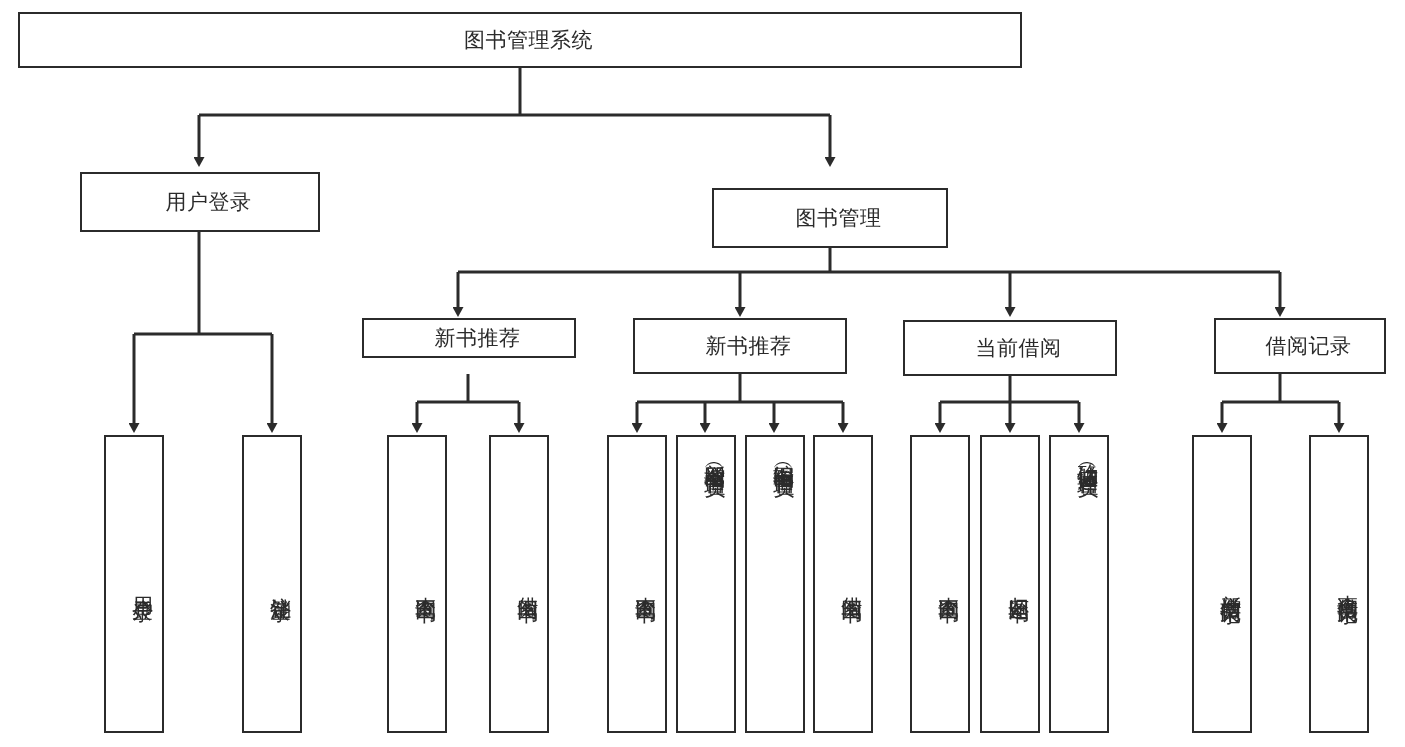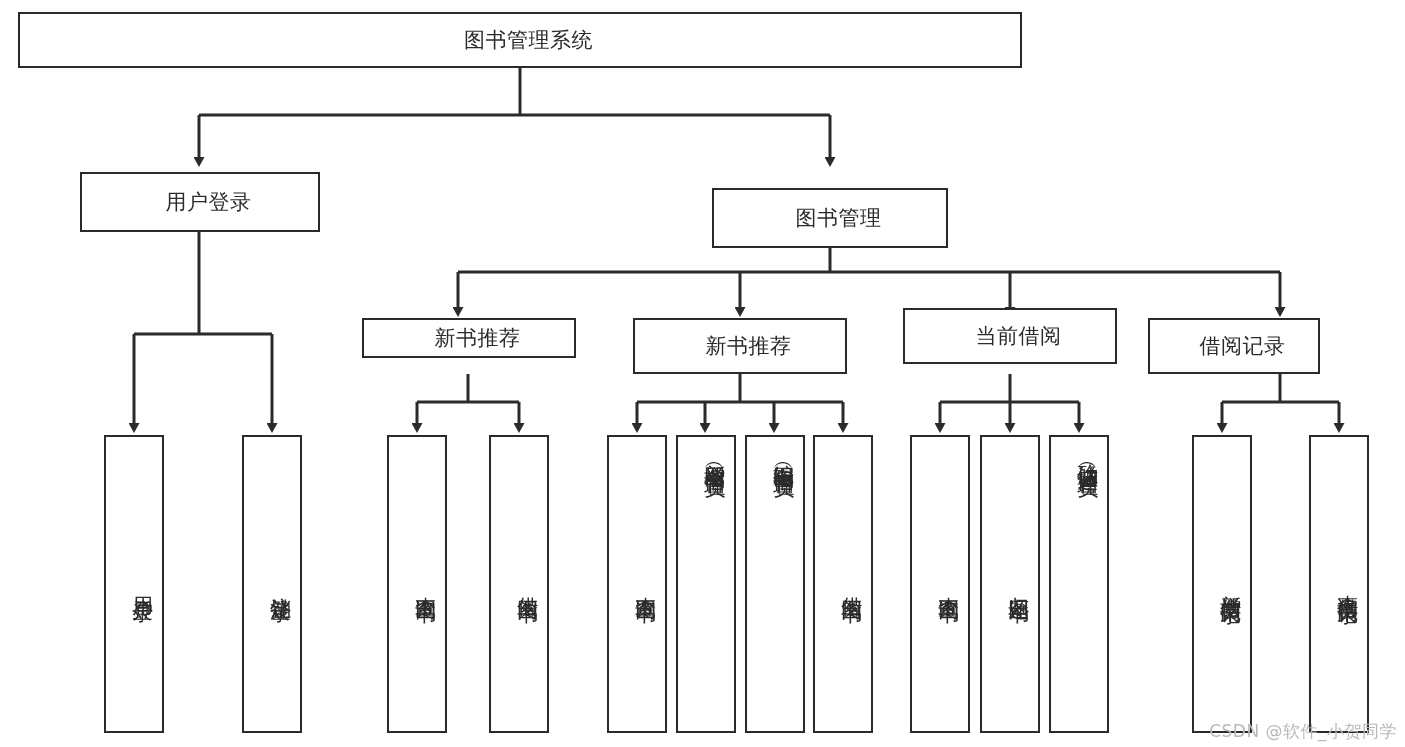--- a/index.html
+++ b/index.html
@@ -142,25 +142,25 @@
   </div>
 
   <div class="node" style="left:362px; top:318px; width:214px; height:40px;">
     <span class="label">新书推荐</span>
   </div>
 
   <div class="node" style="left:633px; top:318px; width:214px; height:56px;">
     <span class="label">新书推荐</span>
   </div>
 
-  <div class="node" style="left:903px; top:308px; width:214px; height:56px;">
+  <div class="node" style="left:903px; top:320px; width:214px; height:56px;">
     <span class="label">当前借阅</span>
   </div>
 
-  <div class="node" style="left:1148px; top:318px; width:172px; height:56px;text-align:center;">
+  <div class="node" style="left:1214px; top:318px; width:172px; height:56px;text-align:center;">
     <span class="label">借阅记录</span>
   </div>
 
   <div class="node vertical center-v" style="left:104px; top:435px; width:60px; height:298px;">
     <span class="label">用户登录</span>
   </div>
 
   <div class="node vertical center-v" style="left:242px; top:435px; width:60px; height:298px;">
     <span class="label">注销登录</span>
   </div>
@@ -202,15 +202,14 @@
   </div>
 
   <div class="node vertical center-v" style="left:1192px; top:435px; width:60px; height:298px;">
     <span class="label">新增借阅记录</span>
   </div>
 
   <div class="node vertical center-v" style="left:1309px; top:435px; width:60px; height:298px;">
     <span class="label">查询借阅记录</span>
   </div>
 
-  <div id="watermark">CSDN @软件_小贺同学</div>
 
 </div>
 
 </body></html>

